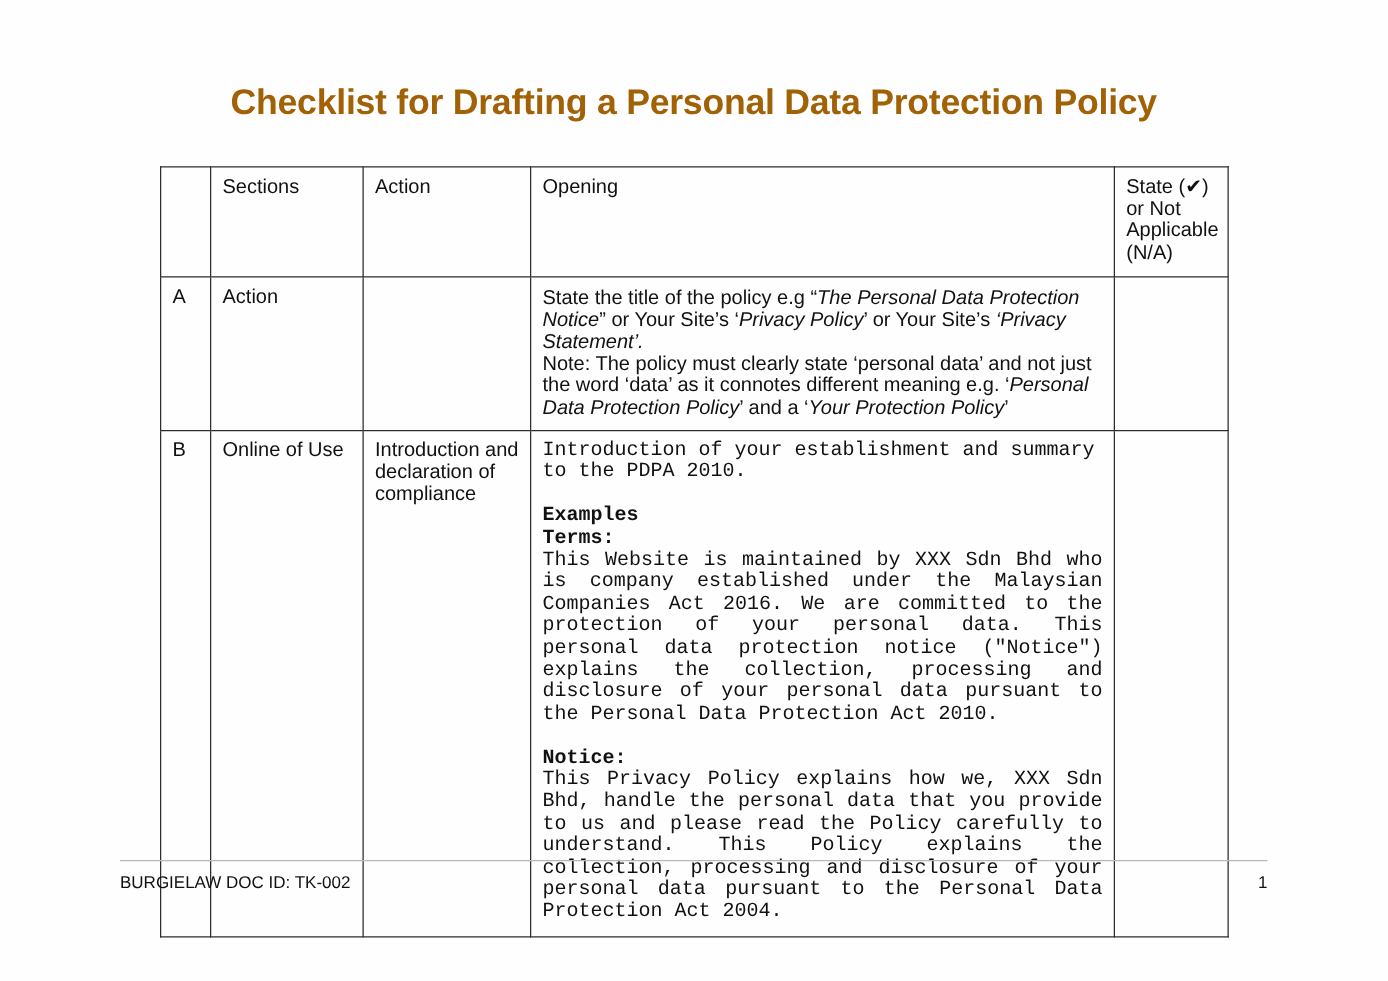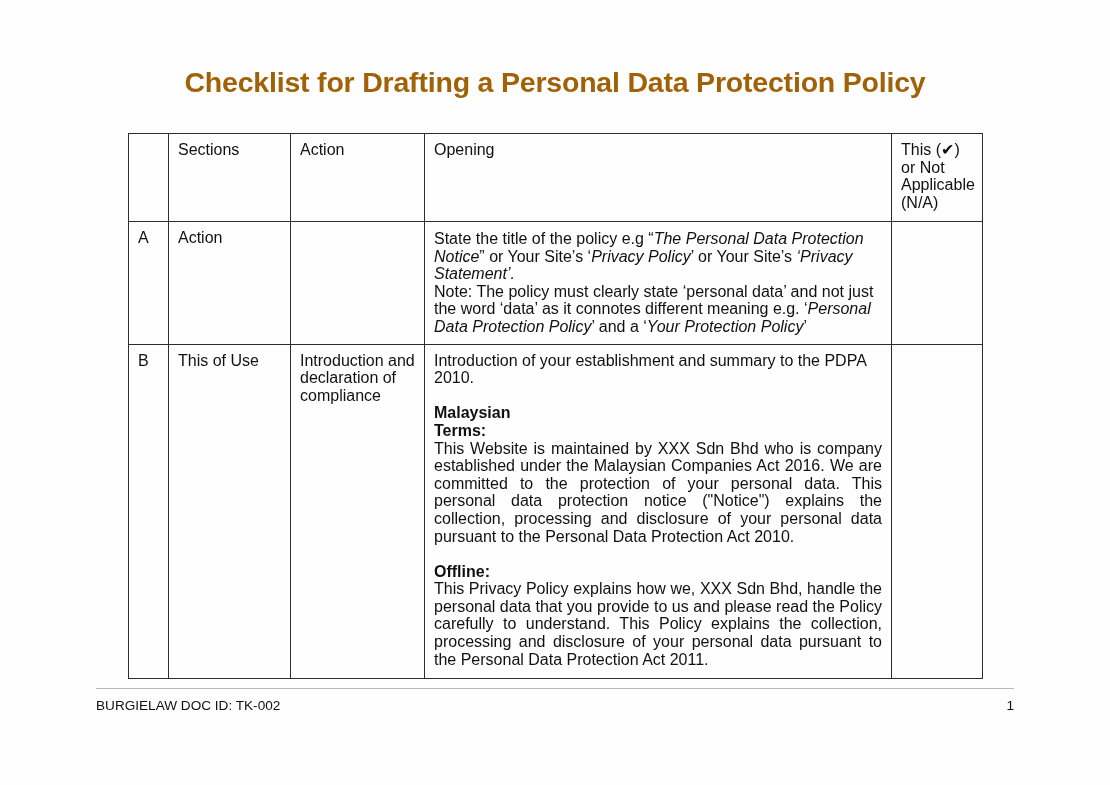--- a/index.html
+++ b/index.html
@@ -87,21 +87,21 @@
     text-align: justify;
     text-justify: inter-word;
   }
   .spacer {
     height: 17.6px;
   }
   .b { font-weight: bold; }
   .i { font-style: italic; }
   .row-a .col-action-cell { padding-top: 8px; }
   .row-b td { padding-top: 8px; }
-  .row-b .action-b { padding-bottom: 10px; }
+  .row-b .action-b { padding-bottom: 10px; font-family: Liberation Mono, monospace; }
 
   .footer-rule {
     position: absolute;
     left: 96px;
     top: 688px;
     width: 918px;
     height: 1px;
     background: #b8b8b8;
   }
   .footer {
@@ -132,21 +132,21 @@
       <col class="col-action">
       <col class="col-done">
     </colgroup>
     <thead>
       <tr>
         <td></td>
         <td>Sections</td>
         <td>Action</td>
         <td>Opening</td>
         <td class="hdr-done">
-          <div>This (✔)</div>
+          <div>State (✔)</div>
           <div>or Not</div>
           <div>Applicable</div>
           <div>(N/A)</div>
         </td>
       </tr>
     </thead>
     <tbody>
 
       <tr class="row-a">
         <td class="letter-cell">A</td>
@@ -154,31 +154,31 @@
         <td class="details-cell"></td>
         <td class="col-action-cell">
           <p class="para"><span>State the title of the policy e.g “</span><span class="i">The Personal Data Protection Notice</span><span>” or Your Site’s ‘</span><span class="i">Privacy Policy</span><span>’ or Your Site’s </span><span class="i">‘Privacy Statement’.</span></p>
           <p class="para"><span>Note: The policy must clearly state ‘personal data’ and not just the word ‘data’ as it connotes different meaning e.g. ‘</span><span class="i">Personal Data Protection Policy</span><span>’ and a ‘</span><span class="i">Your Protection Policy</span><span>’</span></p>
         </td>
         <td></td>
       </tr>
 
       <tr class="row-b">
         <td class="letter-cell">B</td>
-        <td class="section-cell">This of Use</td>
+        <td class="section-cell">Online of Use</td>
         <td class="details-cell">Introduction and declaration of compliance</td>
         <td class="action-b">
           <p class="para">Introduction of your establishment and summary to the PDPA 2010.</p>
           <div class="spacer"></div>
-          <p class="para b">Malaysian</p>
+          <p class="para b">Examples</p>
           <p class="para b">Terms:</p>
           <p class="para justify">This Website is maintained by XXX Sdn Bhd who is company established under the Malaysian Companies Act 2016. We are committed to the protection of your personal data. This personal data protection notice ("Notice") explains the collection, processing and disclosure of your personal data pursuant to the Personal Data Protection Act 2010.</p>
           <div class="spacer"></div>
-          <p class="para b">Offline:</p>
-          <p class="para justify">This Privacy Policy explains how we, XXX Sdn Bhd, handle the personal data that you provide to us and please read the Policy carefully to understand. This Policy explains the collection, processing and disclosure of your personal data pursuant to the Personal Data Protection Act 2011.</p>
+          <p class="para b">Notice:</p>
+          <p class="para justify">This Privacy Policy explains how we, XXX Sdn Bhd, handle the personal data that you provide to us and please read the Policy carefully to understand. This Policy explains the collection, processing and disclosure of your personal data pursuant to the Personal Data Protection Act 2004.</p>
         </td>
         <td></td>
       </tr>
 
     </tbody>
   </table>
 
   <div class="footer-rule"></div>
   <div class="footer">
     <span>BURGIELAW DOC ID: TK-002</span>

